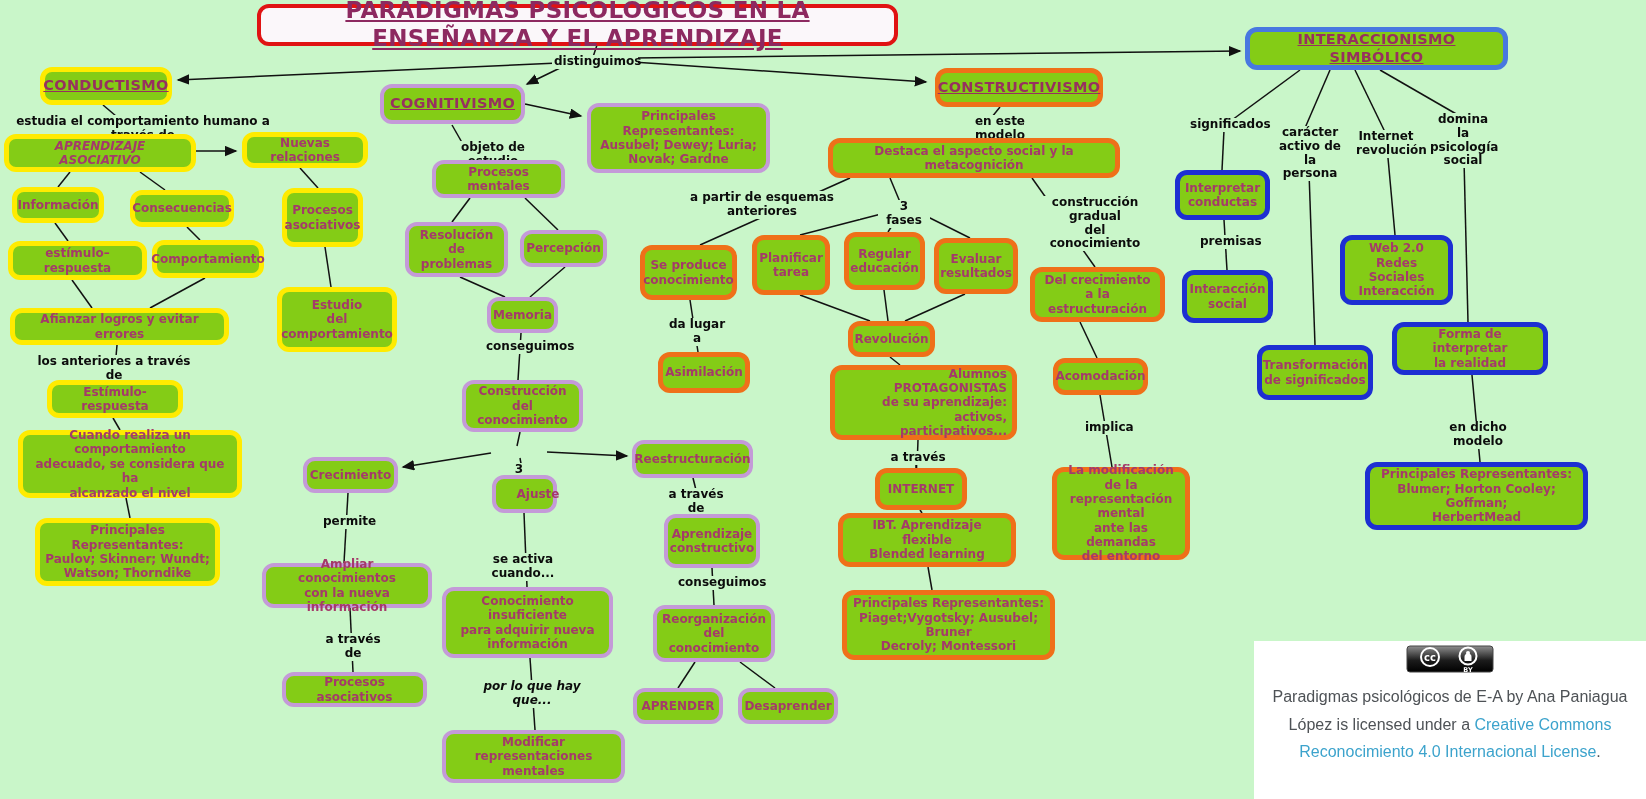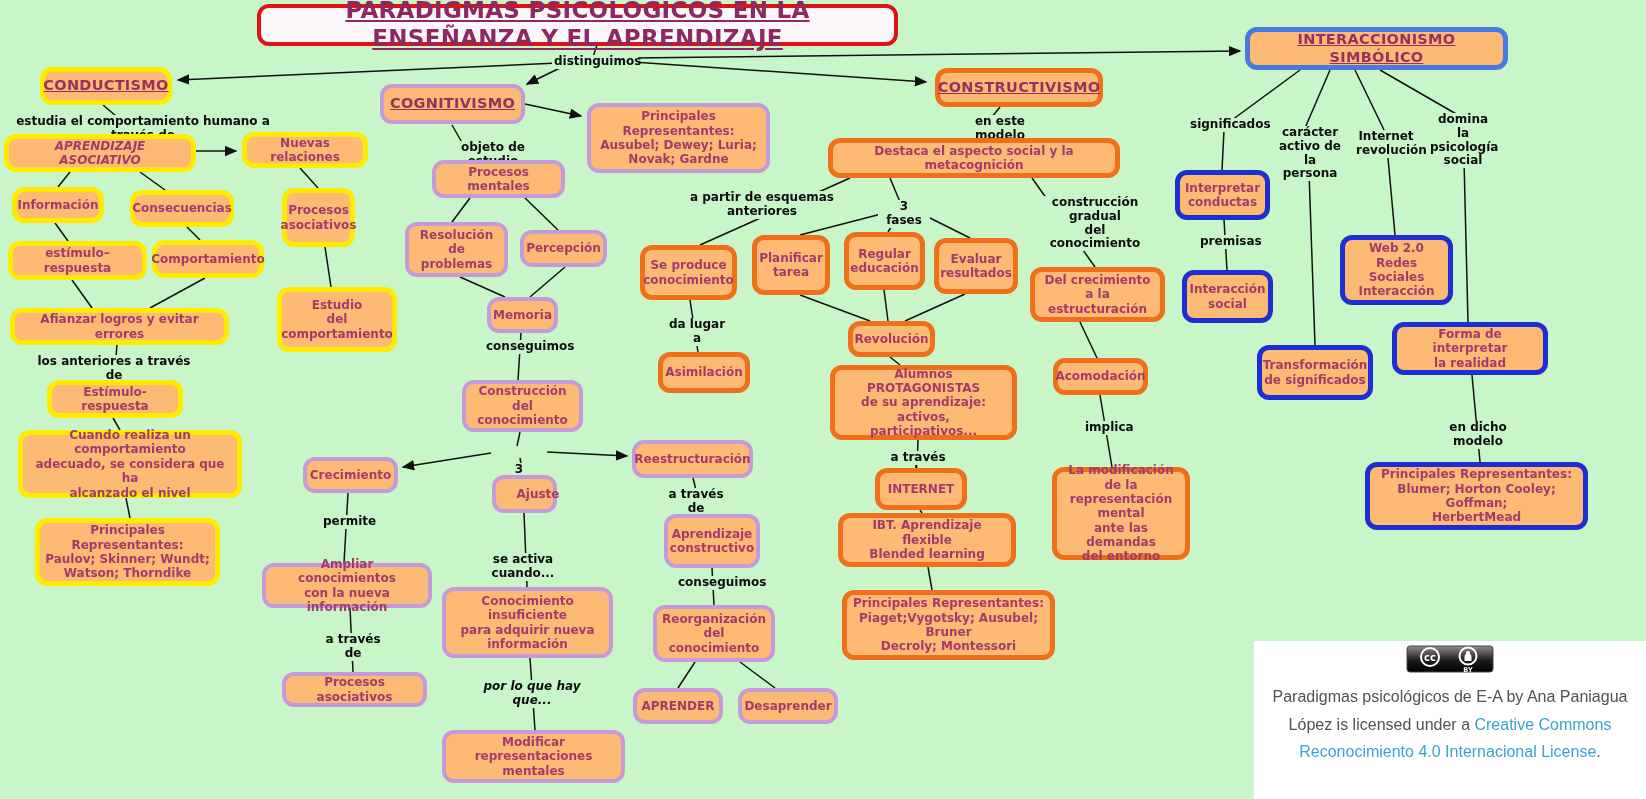--- a/index.html
+++ b/index.html
@@ -1,20 +1,20 @@
 <!DOCTYPE html>
 <html><head>
 <meta charset="utf-8">
 <style>
   html,body{margin:0;padding:0;background:#c9f6c9;}
   #stage{position:relative;width:1646px;height:799px;background:#c9f6c9;overflow:hidden;
          font-family:"DejaVu Sans",sans-serif;}
   #wires{position:absolute;left:0;top:0;width:1646px;height:799px;}
   .node{position:absolute;box-sizing:border-box;display:flex;align-items:center;justify-content:center;
-        text-align:center;border-radius:12px;background:#fdba74;color:#a43a6a;
+        text-align:center;border-radius:12px;background:#84cc16;color:#a43a6a;
         font-weight:bold;font-size:12px;line-height:1.2;white-space:pre-line;padding:2px 5px;}
   .node.y{border:5px solid #ffeb00;}
   .node.p{border:4px solid #c49ad8;}
   .node.o{border:5px solid #ef7019;}
   .node.b{border:5px solid #1d2fd2;}
   .node.bl{border:5px solid #4878e0;}
   .node.t{border:4px solid #e01313;background:#fbf7fa;}
   .node.h{font-size:14.5px;text-decoration:underline;color:#97305f;letter-spacing:.3px;}
   .node.t.h{font-size:23px;color:#8d2960;}
   .node.it{font-style:italic;}
@@ -154,21 +154,21 @@
 psicología
 social</div>
     <div class="lbl" style="left: 1198px; top: 235px; width: 58px;">premisas</div>
     <div class="lbl" style="left: 1426px; top: 421px; width: 104px;">en dicho modelo</div>
     <div class="node t h" style="left: 257px; top: 4px; width: 641px; height: 42px;">PARADIGMAS PSICOLÓGICOS EN LA ENSEÑANZA Y EL APRENDIZAJE</div>
     <div class="node y h" style="left: 40px; top: 67px; width: 132px; height: 38px;">CONDUCTISMO</div>
     <div class="node y it" style="left: 4px; top: 134px; width: 192px; height: 38px;">APRENDIZAJE ASOCIATIVO</div>
     <div class="node y" style="left: 242px; top: 132px; width: 126px; height: 36px;">Nuevas relaciones</div>
     <div class="node y" style="left: 12px; top: 187px; width: 92px; height: 36px;">Información</div>
     <div class="node y" style="left: 130px; top: 190px; width: 104px; height: 37px;">Consecuencias</div>
-    <div class="node y" style="left: 282px; top: 188px; width: 73px; height: 59px;">Procesos
+    <div class="node y" style="left: 282px; top: 188px; width: 81px; height: 59px;">Procesos
 asociativos</div>
     <div class="node y" style="left: 8px; top: 241px; width: 139px; height: 39px;">estímulo–respuesta</div>
     <div class="node y" style="left: 152px; top: 240px; width: 112px; height: 38px;">Comportamiento</div>
     <div class="node y" style="left: 277px; top: 287px; width: 120px; height: 65px;">Estudio
 del
 comportamiento</div>
     <div class="node y" style="left: 10px; top: 308px; width: 219px; height: 37px;">Afianzar logros y evitar errores</div>
     <div class="node y" style="left: 47px; top: 380px; width: 136px; height: 38px;">Estímulo-respuesta</div>
     <div class="node y" style="left: 18px; top: 430px; width: 224px; height: 68px;">Cuando realiza un comportamiento
 adecuado, se considera que ha
@@ -209,21 +209,21 @@
     <div class="node o" style="left: 640px; top: 245px; width: 97px; height: 55px;">Se produce
 conocimiento</div>
     <div class="node o" style="left: 658px; top: 352px; width: 92px; height: 41px;">Asimilación</div>
     <div class="node o" style="left: 752px; top: 235px; width: 78px; height: 60px;">Planificar
 tarea</div>
     <div class="node o" style="left: 844px; top: 232px; width: 81px; height: 58px;">Regular
 educación</div>
     <div class="node o" style="left: 934px; top: 238px; width: 84px; height: 56px;">Evaluar
 resultados</div>
     <div class="node o" style="left: 848px; top: 321px; width: 87px; height: 36px;">Revolución</div>
-    <div class="node o" style="left: 830px; top: 365px; width: 187px; height: 75px;">Alumnos PROTAGONISTAS
+    <div class="node o" style="left: 830px; top: 365px; width: 187px; height: 75px; text-align: right;">Alumnos PROTAGONISTAS
 de su aprendizaje: activos,
 participativos...</div>
     <div class="node o" style="left: 875px; top: 468px; width: 92px; height: 42px;">INTERNET</div>
     <div class="node o" style="left: 838px; top: 513px; width: 178px; height: 54px;">IBT. Aprendizaje flexible
 Blended learning</div>
     <div class="node o" style="left: 842px; top: 590px; width: 213px; height: 70px;">Principales Representantes:
 Piaget;Vygotsky; Ausubel; Bruner
 Decroly; Montessori</div>
     <div class="node o" style="left: 1030px; top: 267px; width: 135px; height: 55px;">Del crecimiento
 a la estructuración</div>

